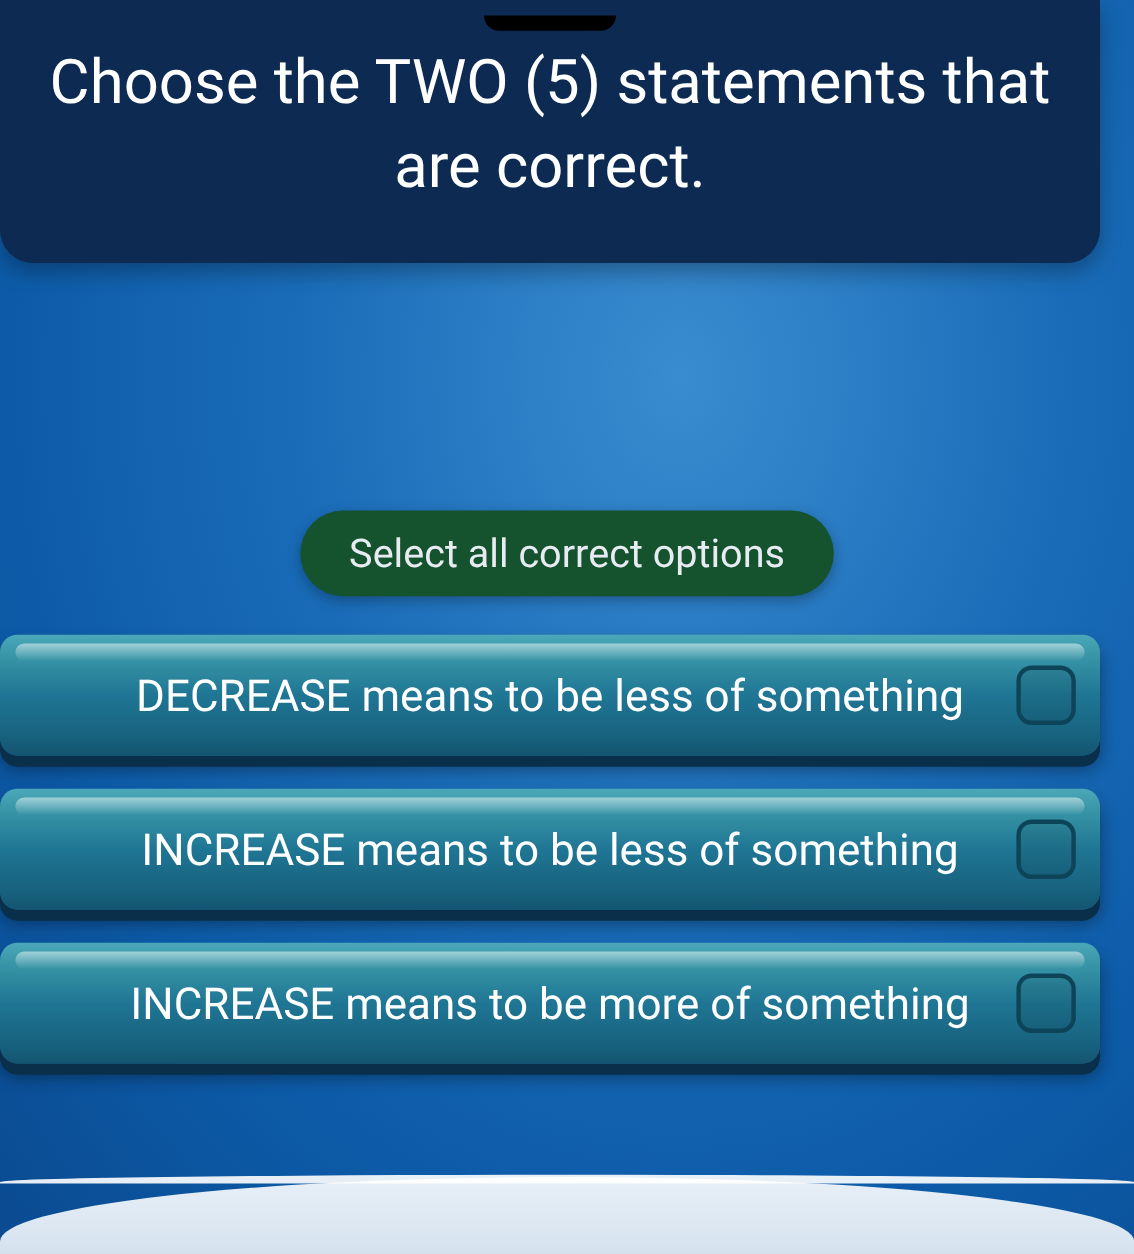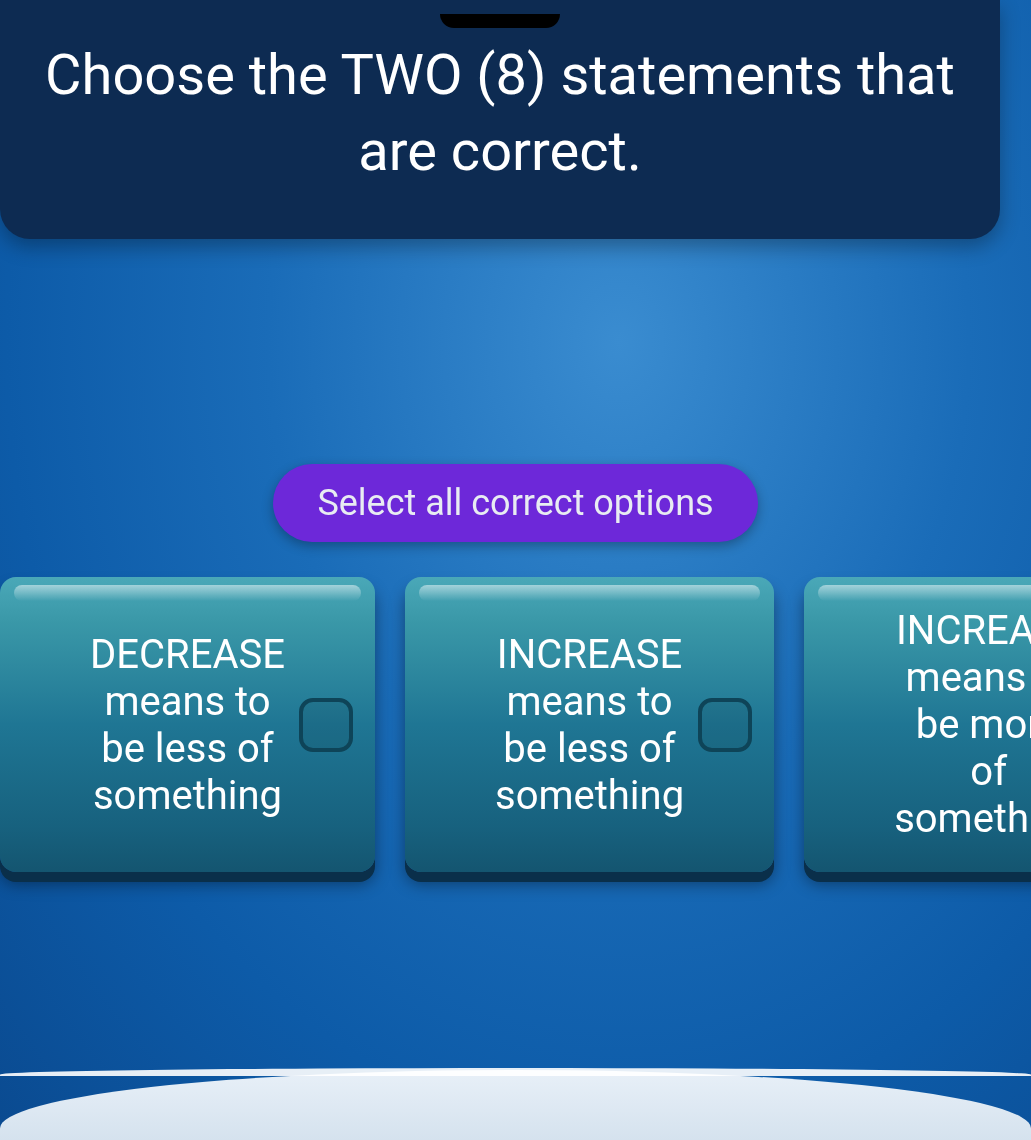--- a/index.html
+++ b/index.html
@@ -39,38 +39,38 @@
     .question-text {
       color: #ffffff;
       font-size: 56px;
       font-weight: 400;
       text-align: center;
       line-height: 1.35;
       margin-top: 10px;
     }
     
     .instruction-pill {
-      background: #6d28d9;
+      background: #14532d;
       color: #e8ecf2;
       font-size: 36px;
       padding: 18px 44px;
       border-radius: 50px;
       display: inline-block;
       box-shadow: 0 4px 12px rgba(0,0,0,0.3);
     }
     
     .instruction-container {
       text-align: center;
       margin-top: 225px;
       margin-bottom: 35px;
     }
     
     .options-container {
       display: flex;
-      flex-direction: row;
+      flex-direction: column;
       gap: 30px;
       width: 1000px;
     }
     
     .option-row {
       background: linear-gradient(to bottom, #4aa8b8 0%, #3a98a8 15%, #1f7694 50%, #17617e 85%, #145570 100%);
       border-radius: 16px;
       padding: 30px 20px;
       display: flex;
       align-items: center;
@@ -133,21 +133,21 @@
       height: 8px;
       background: rgba(255,255,255,0.9);
       border-radius: 60% 60% 0 0 / 100% 100% 0 0;
     }
   </style>
 </head>
 <body>
 
 <div class="question-panel">
   <div class="question-badge"></div>
-  <div class="question-text">Choose the TWO (8) statements that are correct.</div>
+  <div class="question-text">Choose the TWO (5) statements that are correct.</div>
 </div>
 
 <div class="instruction-container">
   <div class="instruction-pill">Select all correct options</div>
 </div>
 
 <div class="options-container">
   <div class="option-row">
     <div class="option-text">DECREASE means to be less of something</div>
     <div class="option-checkbox"></div>

